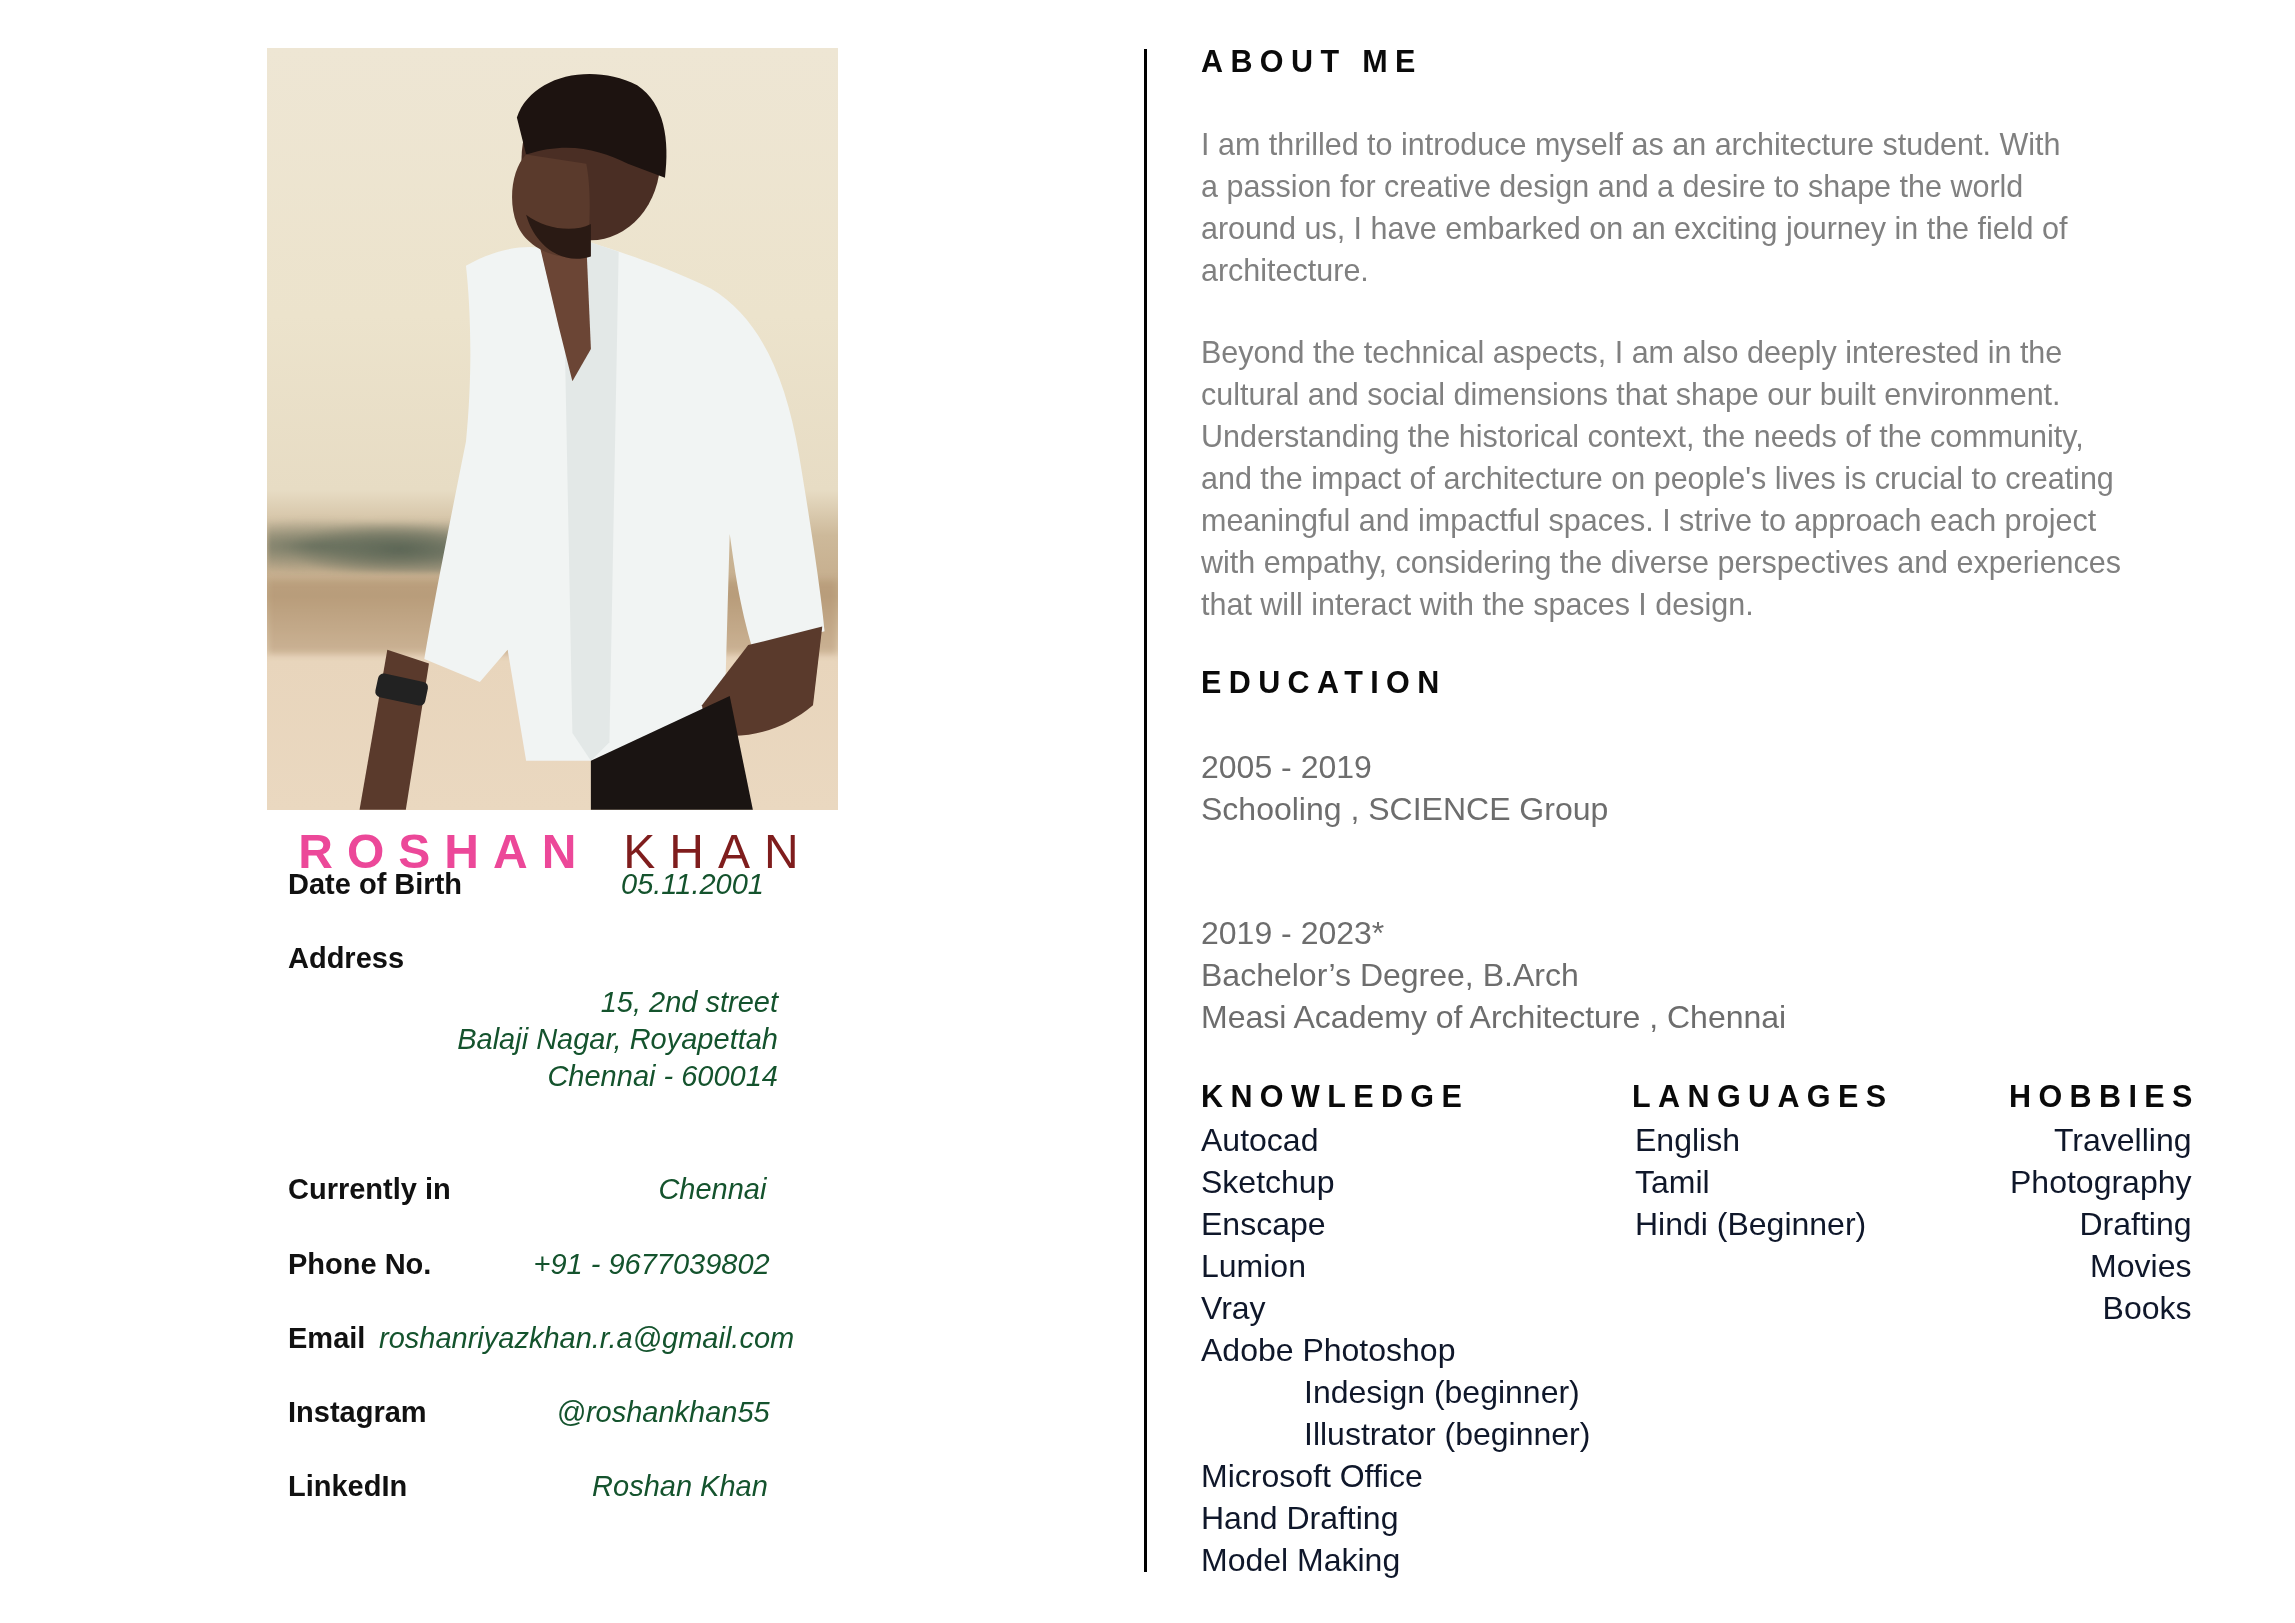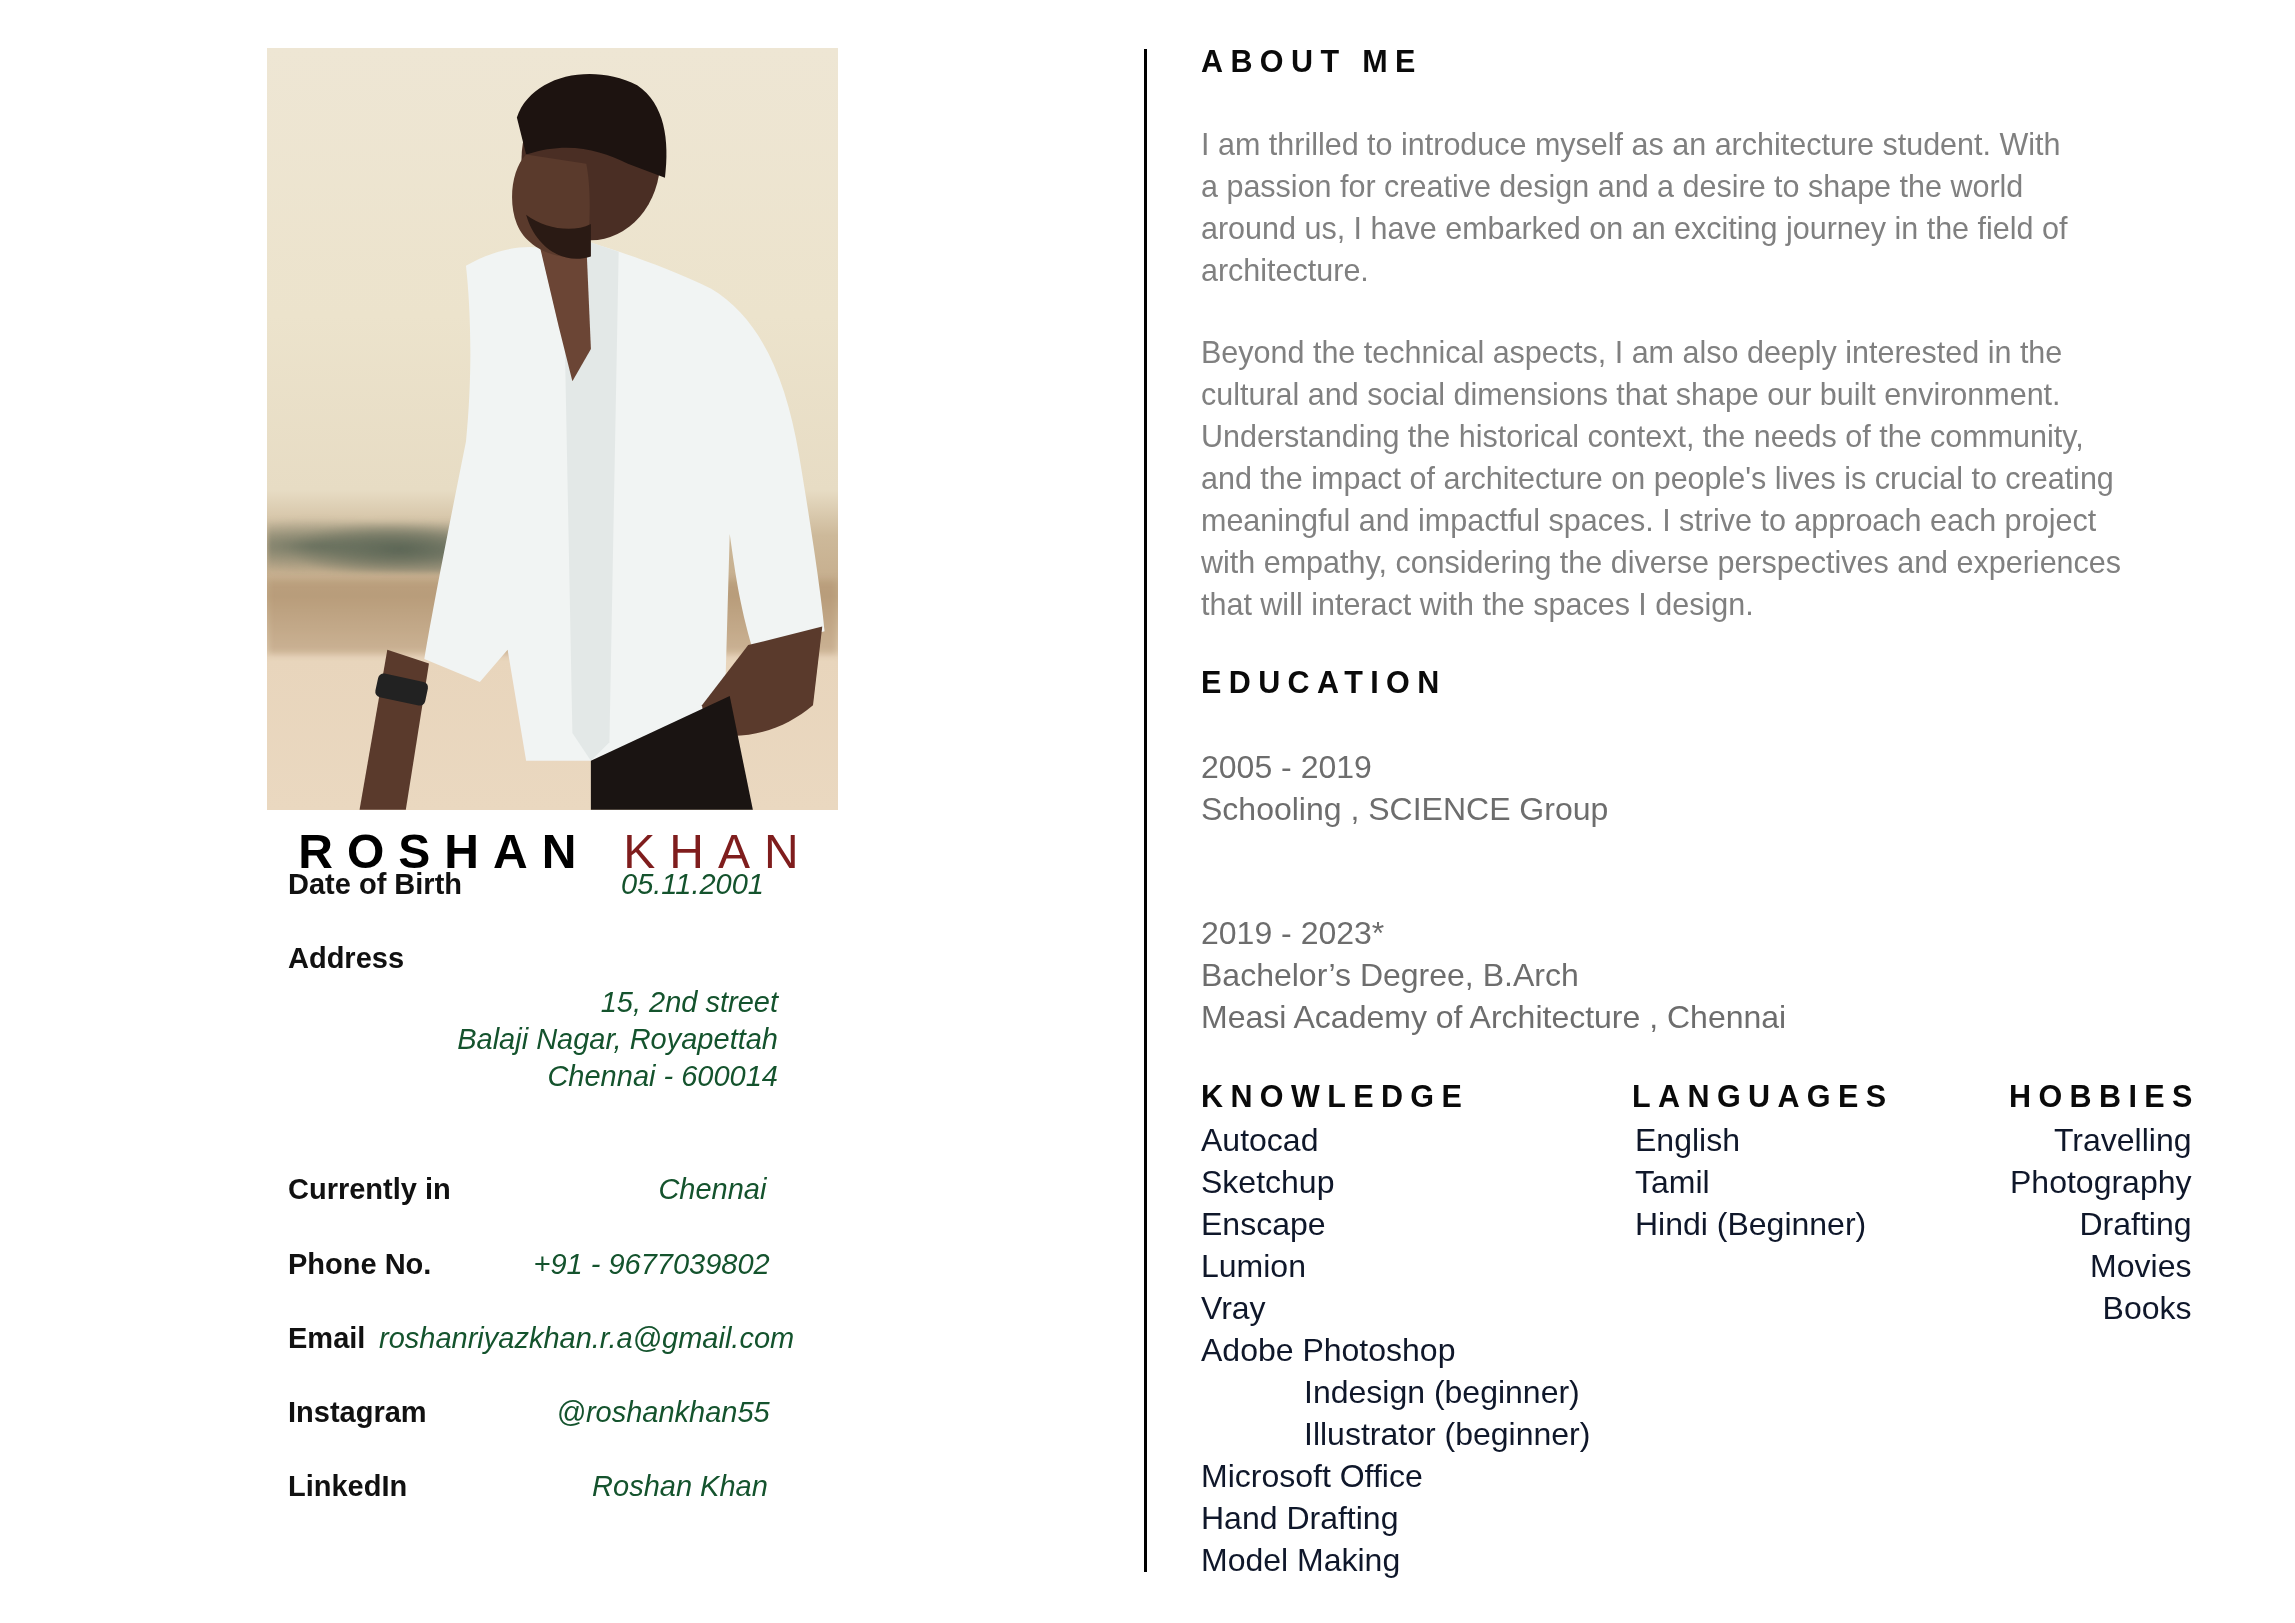--- a/index.html
+++ b/index.html
@@ -57,21 +57,21 @@
       left: 278px;
       top: 824px;
       width: 555px;
       text-align: center;
       font-size: 48px;
       letter-spacing: 14px;
       line-height: 56px;
       white-space: nowrap;
     }
     .name .first {
-      color: #000000;
+      color: #ec4899;
       font-weight: bold;
     }
     .name .last {
       color: #7f1d1d;
       font-weight: normal;
       margin-left: 5.6px;
     }
 
     .info-row {
       position: absolute;

